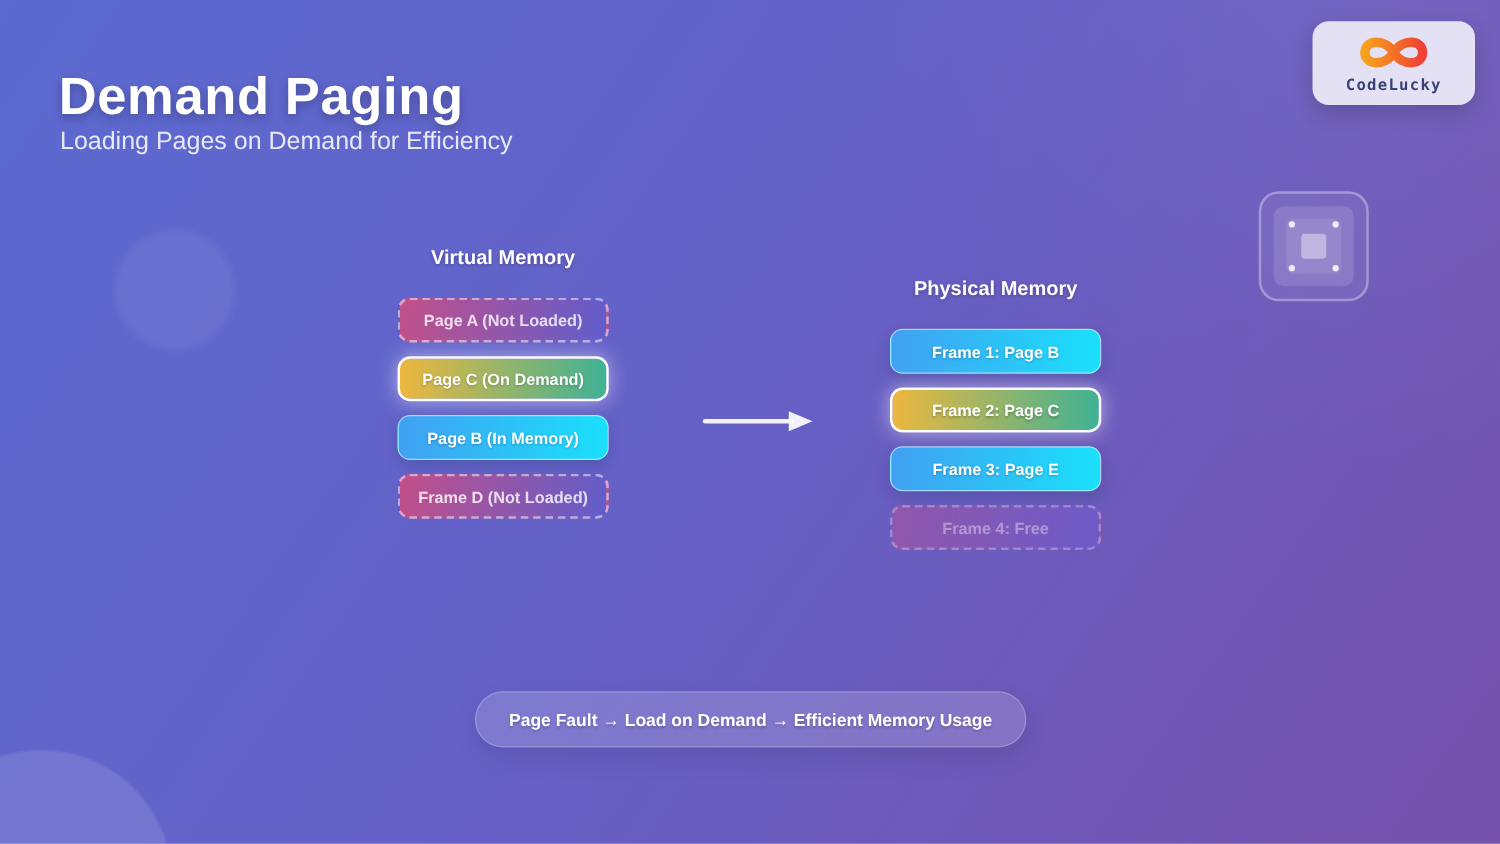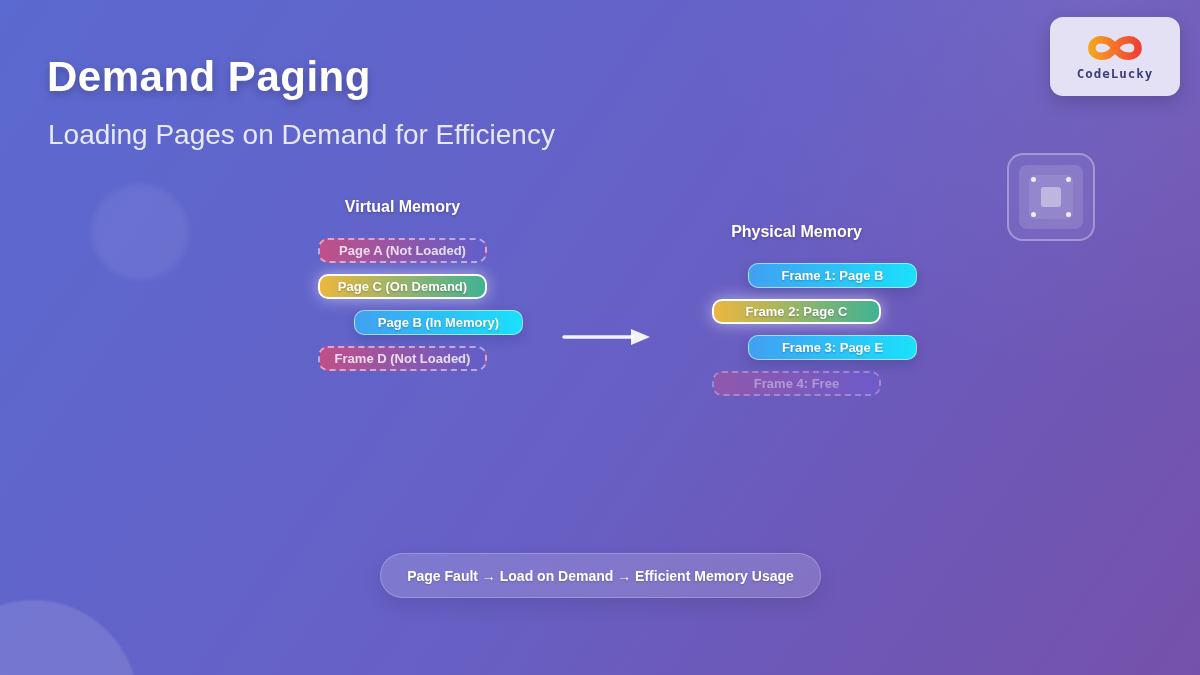--- a/index.html
+++ b/index.html
@@ -11,24 +11,24 @@
       radial-gradient(circle at 92% -5%, rgba(255,255,255,0.06), transparent 32%),
       linear-gradient(125deg, #5b6ad0 0%, #6660c6 50%, #7551aa 100%);
   }
   .deco-circle-1 { position:absolute; left:92px; top:184px; width:96px; height:96px;
     border-radius:50%; background:rgba(255,255,255,0.07); filter:blur(3px); }
   .deco-circle-2 { position:absolute; left:-72px; top:600px; width:210px; height:210px;
     border-radius:50%; background:rgba(255,255,255,0.12); filter:blur(1px); }
 
   .page-title { position:absolute; left:47px; top:53px; font-size:42px; font-weight:bold;
     color:#ffffff; letter-spacing:0.5px; text-shadow:0 3px 8px rgba(0,0,0,0.25); }
-  .page-subtitle { position:absolute; left:48px; top:119px; font-size:28px; font-weight:400;
+  .page-subtitle { position:absolute; left:48px; top:102px; font-size:20px; font-weight:400;
     color:rgba(255,255,255,0.85); }
 
-  .logo-card { position:absolute; left:1050px; top:17px; width:130px; height:79px;
+  .logo-card { position:absolute; left:1050px; top:17px; width:130px; height:67px;
     background:#e4e1f4; border-radius:13px; box-shadow:0 6px 18px rgba(0,0,0,0.18);
     display:flex; flex-direction:column; align-items:center; justify-content:center; gap:3px; }
   .logo-svg { width:58px; height:30px; display:block; }
   .logo-text { font-family:"DejaVu Sans Mono", monospace; font-size:12.5px; font-weight:bold;
     color:#3a4077; letter-spacing:1px; }
 
   .chip-outer { position:absolute; left:1007px; top:153px; width:88px; height:88px;
     border:2px solid rgba(255,255,255,0.32); background:rgba(255,255,255,0.06); border-radius:16px; }
   .chip-mid { position:absolute; left:10px; top:10px; width:64px; height:64px;
     background:rgba(255,255,255,0.13); border-radius:8px; }
@@ -39,25 +39,25 @@
   .chip-dot { position:absolute; width:5px; height:5px; border-radius:50%;
     background:rgba(255,255,255,0.85); }
   .chip-dot.tl { left:2px;  top:2px; }  .chip-dot.tr { right:2px; top:2px; }
   .chip-dot.bl { left:2px;  bottom:2px; }  .chip-dot.br { right:2px; bottom:2px; }
 
   .mem-column { position:absolute; width:169px; }
   #vm-column { left:318px; top:197px; }
   #pm-column { left:712px; top:222px; }
   .column-title { height:19px; line-height:19px; text-align:center; font-size:16px;
     font-weight:bold; color:#ffffff; text-shadow:0 1px 3px rgba(0,0,0,0.25); margin-bottom:22px; }
-  .mem-box { width:169px; height:25px; margin-bottom:11px; border-radius:10px;
+  .mem-box { width:169px; height:36px; margin-bottom:11px; border-radius:10px;
     display:flex; align-items:center; justify-content:center;
     font-size:13px; font-weight:bold; color:#ffffff; text-shadow:0 1px 2px rgba(0,0,0,0.25); }
   .in-memory { background:linear-gradient(90deg,#41a0f2,#1ae0fb);
-    border:1px solid rgba(255,255,255,0.55); box-shadow:0 5px 12px rgba(0,40,80,0.18);margin-left:36px; }
+    border:1px solid rgba(255,255,255,0.55); box-shadow:0 5px 12px rgba(0,40,80,0.18); }
   .on-demand { background:linear-gradient(90deg,#edb73e,#3fb295);
     border:2px solid #ffffff; box-shadow:0 0 16px rgba(255,255,255,0.5); }
   .not-loaded { background:linear-gradient(100deg, rgba(231,72,112,0.72), rgba(95,92,205,0.72));
     border:2px dashed rgba(255,255,255,0.5); color:rgba(255,255,255,0.8);
     text-shadow:none; }
   .free { background:linear-gradient(100deg, rgba(210,80,140,0.38), rgba(110,92,215,0.5));
     border:2px dashed rgba(255,255,255,0.28); color:rgba(255,255,255,0.38); text-shadow:none; }
 
   .flow-arrow { position:absolute; left:560px; top:326px; width:92px; height:22px; }
 

